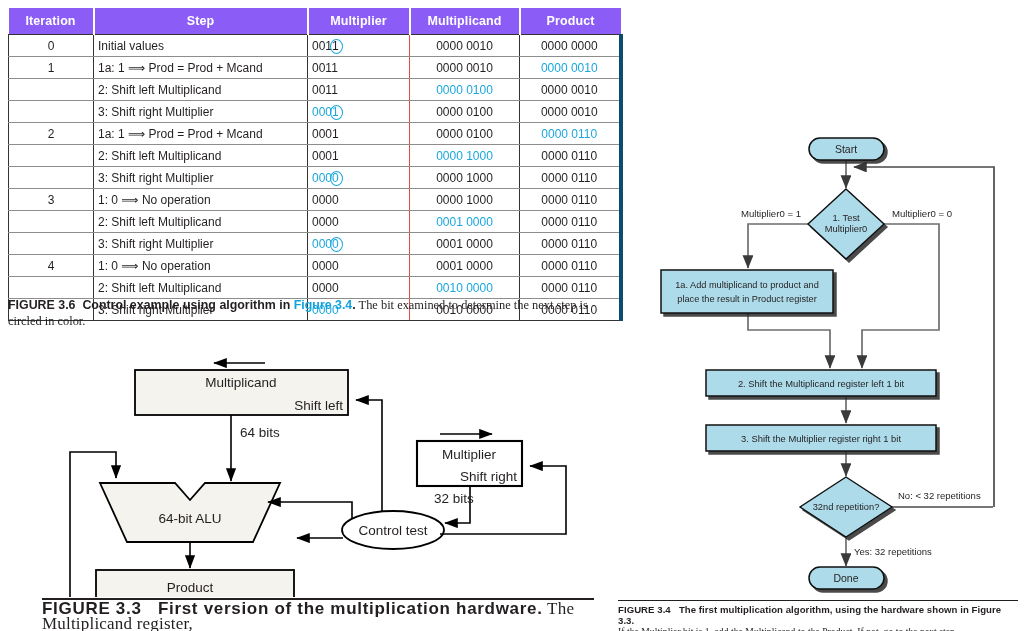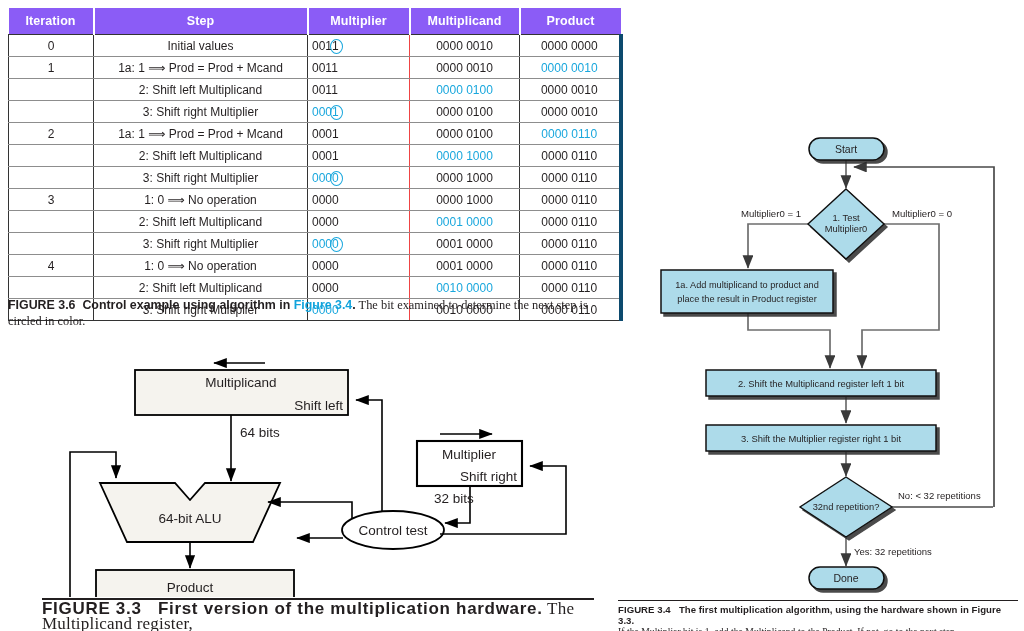--- a/index.html
+++ b/index.html
@@ -28,21 +28,21 @@
   }
   table.mtable th:last-child{border-right:none;}
   table.mtable td{
     font-size:12px;
     padding:2px 4px;
     height:17px;
     border-bottom:1px solid #8d8d8d;
     background:#fff;
   }
   .c-iter{width:80px;text-align:center;border-right:1px solid #333;}
-  .c-step{width:208px;text-align:center;padding-left:8px;border-right:1px solid #333;}
+  .c-step{width:208px;text-align:left;padding-left:8px;border-right:1px solid #333;}
   .c-mul{width:96px;text-align:left;border-right:1px solid #ef4444;}
   .c-mcand{width:104px;text-align:center;border-right:1px solid #333;}
   .c-prod{width:96px;text-align:center;}
   .hl{color:#19a7dd;}
   tr.grp td{border-top:1px solid #333;}
   tr.last-body td{border-bottom:1px solid #333;}
   .outer-l{border-left:1px solid #333;}
   .outer-r{border-right:4px solid #0c4a6e;margin-top:8px;}
   .circled{position:relative;display:inline-block;}
   .circled::after{

